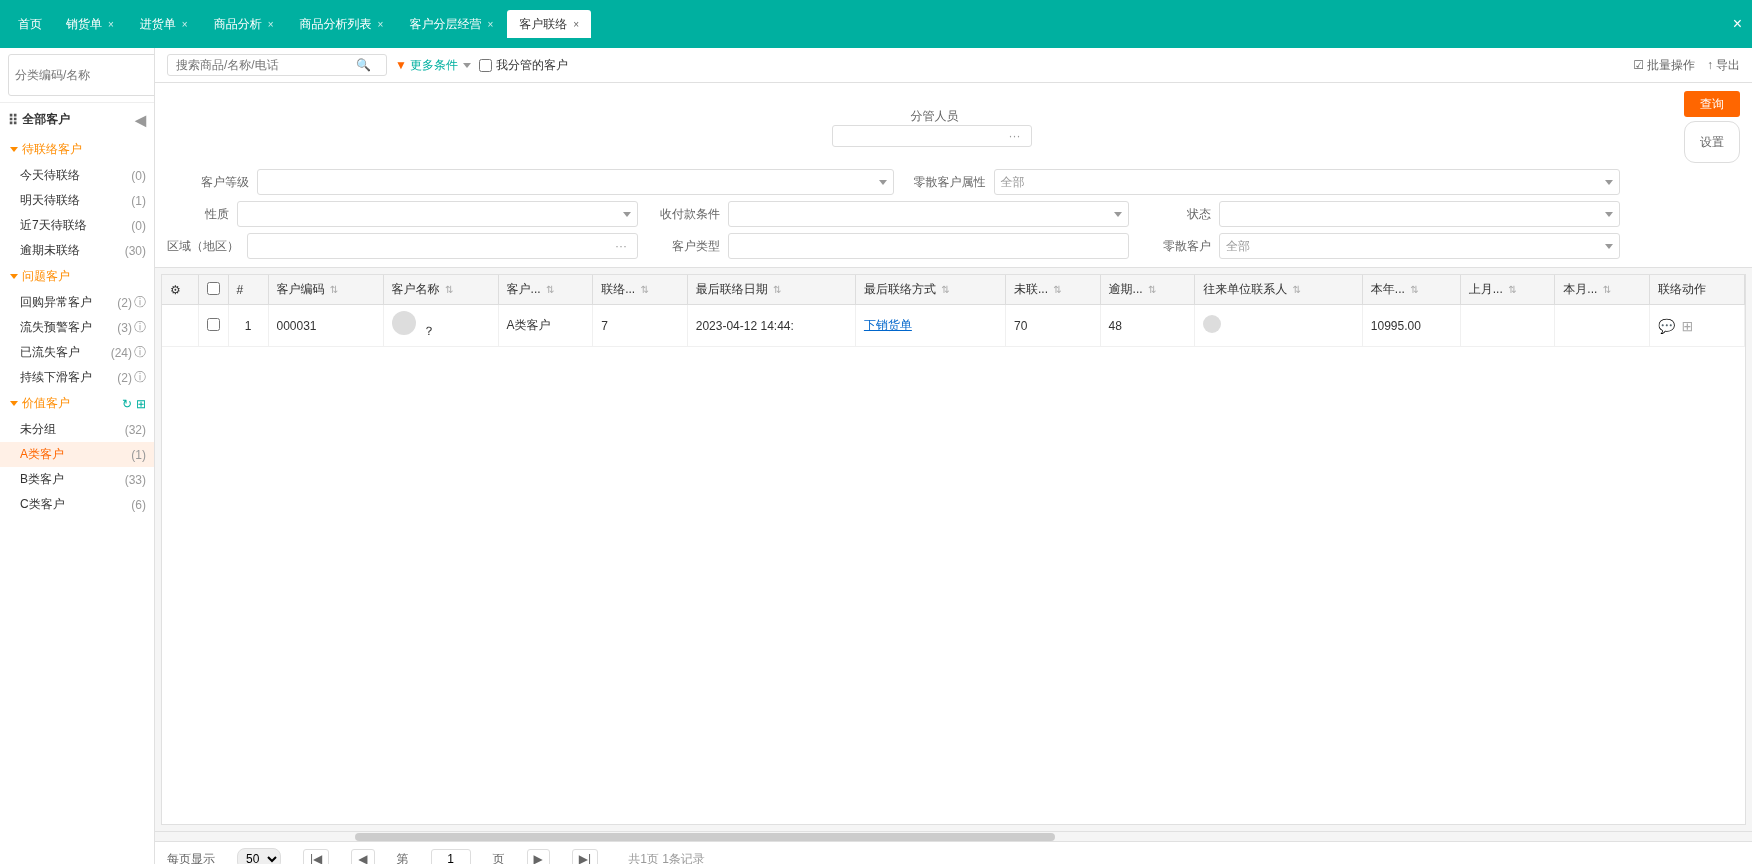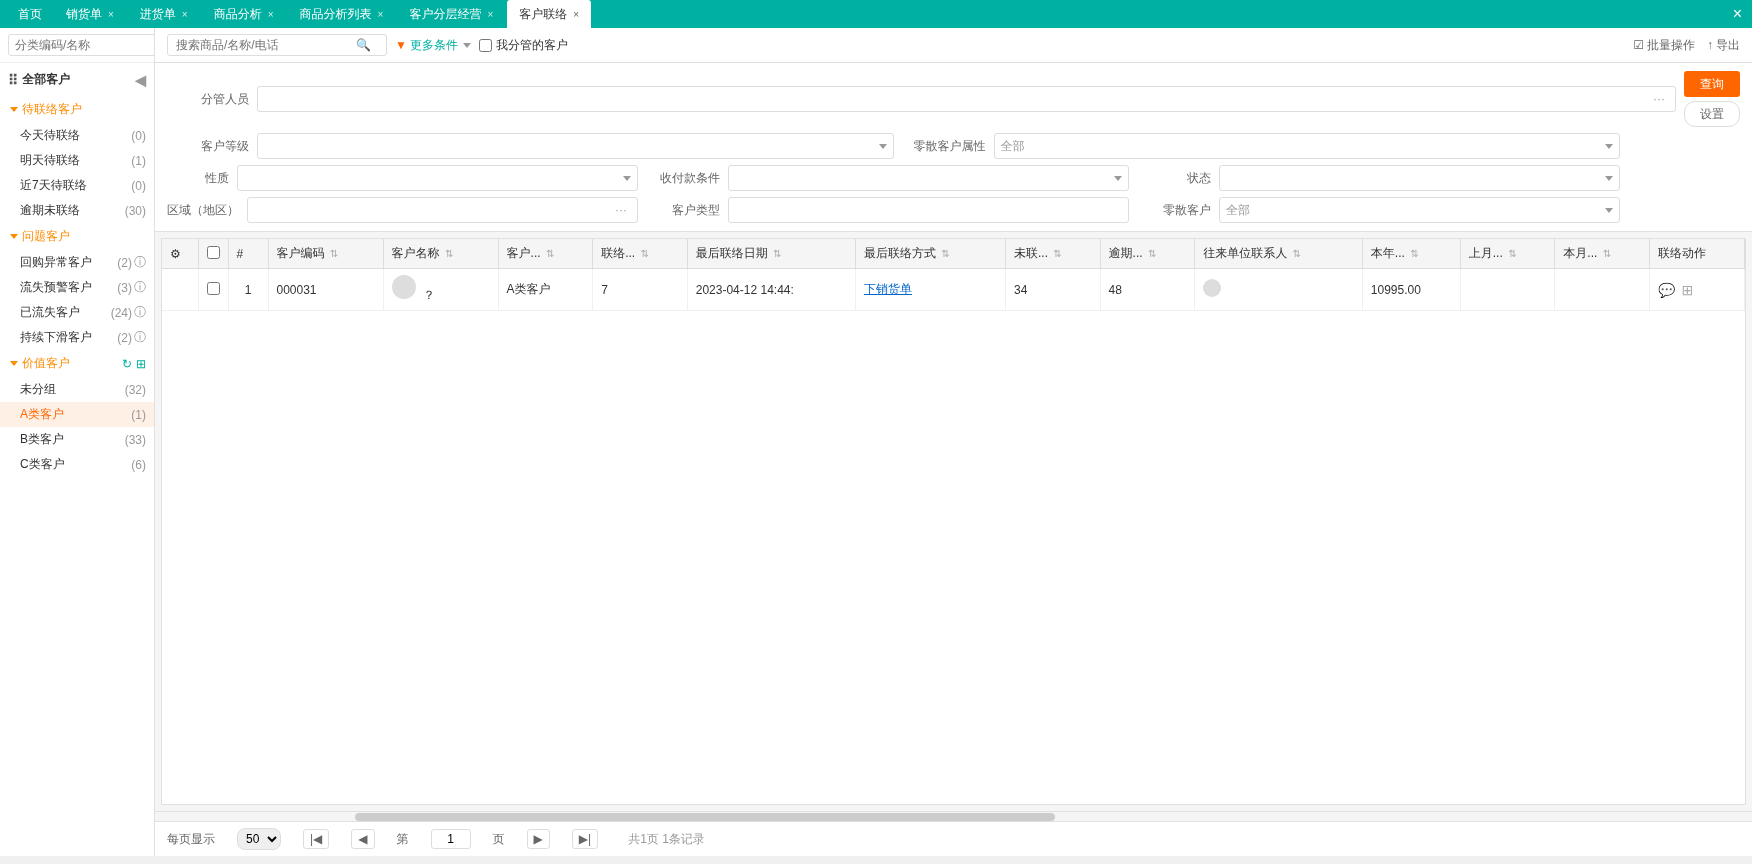--- a/index.html
+++ b/index.html
@@ -1,21 +1,21 @@
 <!DOCTYPE html>
 <html><head>
   <meta charset="utf-8">
   <style>
     * { box-sizing: border-box; margin: 0; padding: 0; font-family: "Microsoft YaHei", Arial, sans-serif; font-size: 12px; }
     body { background: #f0f0f0; width: 1752px; height: 864px; overflow: hidden; }
 
     
     .top-nav {
       background: #00b0a0;
-      height: 28px;
+      height: 48px;
       display: flex;
       align-items: center;
       padding: 0 8px;
       gap: 2px;
       position: relative;
     }
     .nav-tab {
       height: 28px;
       padding: 0 12px;
       border-radius: 3px 3px 0 0;
@@ -70,21 +70,21 @@
     .sidebar-search {
       padding: 6px 8px;
       display: flex;
       align-items: center;
       border-bottom: 1px solid #eee;
     }
     .sidebar-search input {
       flex: 1;
       border: 1px solid #ddd;
       border-radius: 3px;
-      padding: 3px 6px;
+      padding: 13px 6px;
       font-size: 12px;
       outline: none;
       color: #999;
     }
     .sidebar-all-header {
       padding: 8px 8px;
       display: flex;
       align-items: center;
       justify-content: space-between;
       font-weight: bold;
@@ -251,21 +251,21 @@
       height: 26px;
     }
     .filter-btn-setting {
       background: #fff;
       color: #666;
       border: 1px solid #ddd;
       border-radius: 11px;
       padding: 3px 10px;
       cursor: pointer;
       font-size: 12px;
-      height: 26px;
+      height: 42px;
     }
     .filter-btn-area {
       display: flex;
       flex-direction: column;
       gap: 4px;
       margin-left: 8px;
     }
     .dots-btn {
       color: #999;
       cursor: pointer;
@@ -538,21 +538,21 @@
         <div class="export-btn">
           <span>↑</span>
           <span>导出</span>
         </div>
       </div>
     </div>
 
     <div class="filter-form">
 
       <div class="filter-row">
-        <div class="filter-field" style="margin-left:20px;">
+        <div class="filter-field" style="margin-left:20px;flex-direction:column;">
           <span class="filter-label">分管人员</span>
           <div class="filter-select" style="min-width:200px;">
             <span class="filter-select-text"></span>
             <span class="dots-btn">···</span>
           </div>
         </div>
         <div class="filter-btn-area">
           <button class="filter-btn-query">查询</button>
           <button class="filter-btn-setting">设置</button>
         </div>
@@ -712,21 +712,21 @@
             <td>
               <span>7</span>
             </td>
             <td>
               <span>2023-04-12 14:44:</span>
             </td>
             <td>
               <span class="link-text">下销货单</span>
             </td>
             <td>
-              <span>34</span>
+              <span>70</span>
             </td>
             <td>
               <span>48</span>
             </td>
             <td>
               <span class="avatar-placeholder" style="width:18px;height:18px;"></span>
             </td>
             <td>
               <span>10995.00</span>
             </td>

